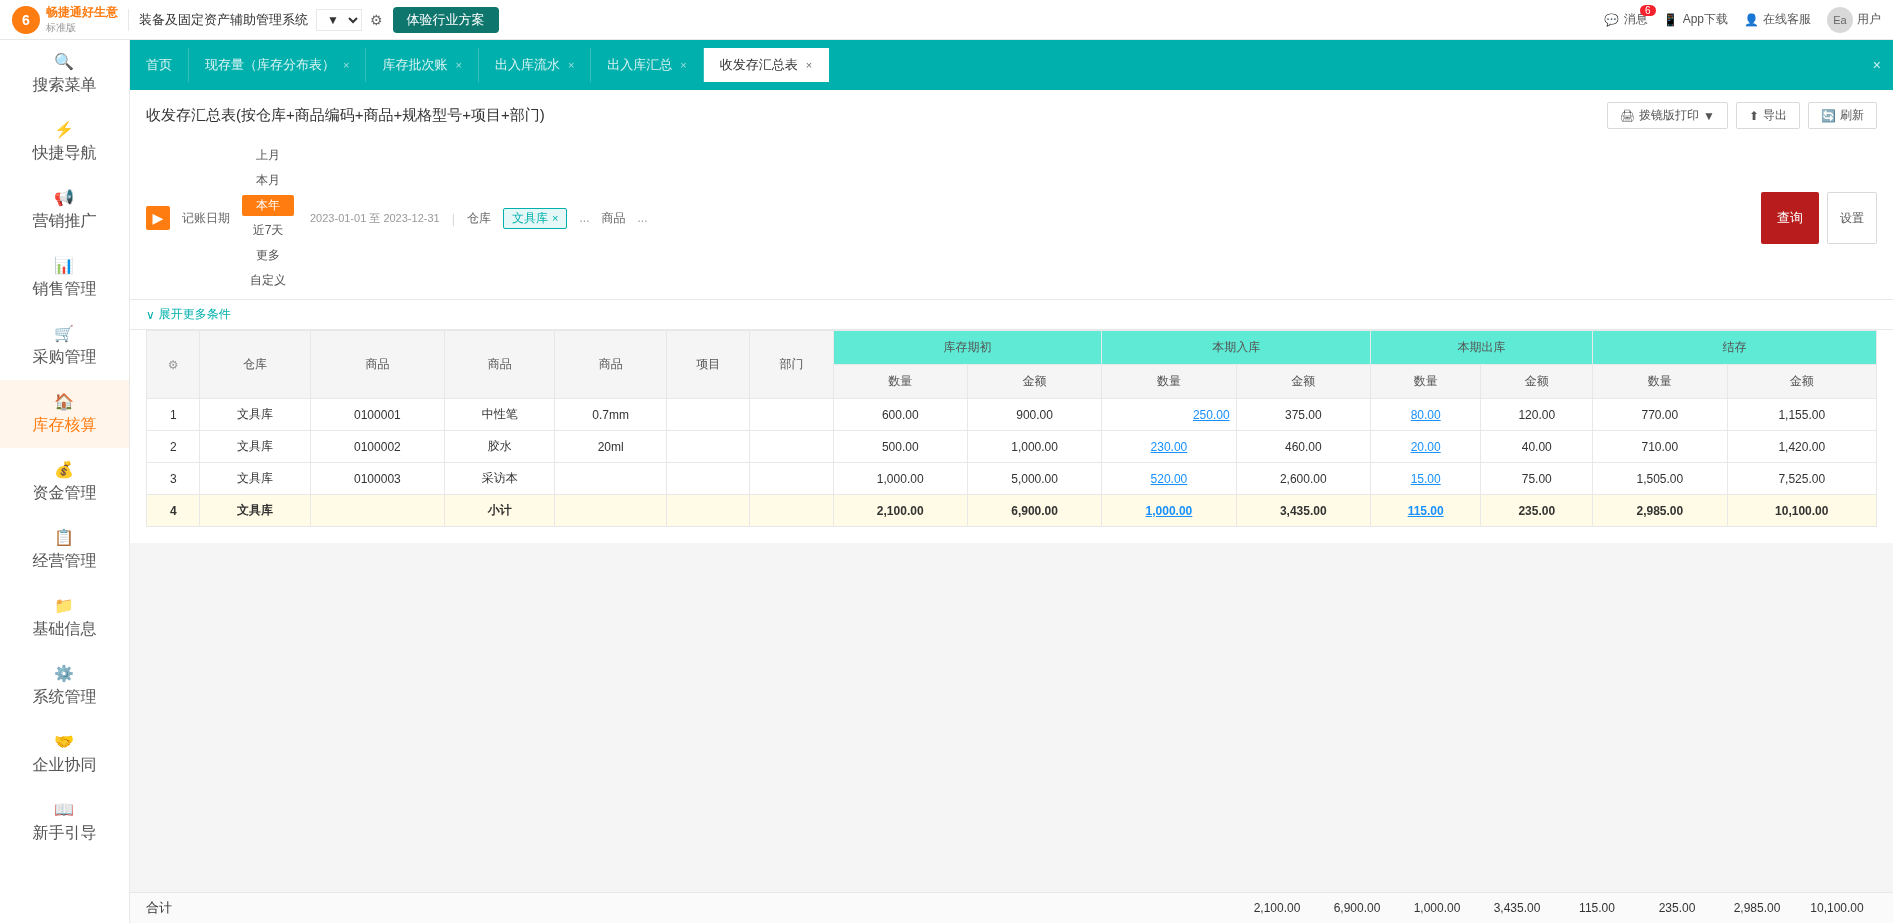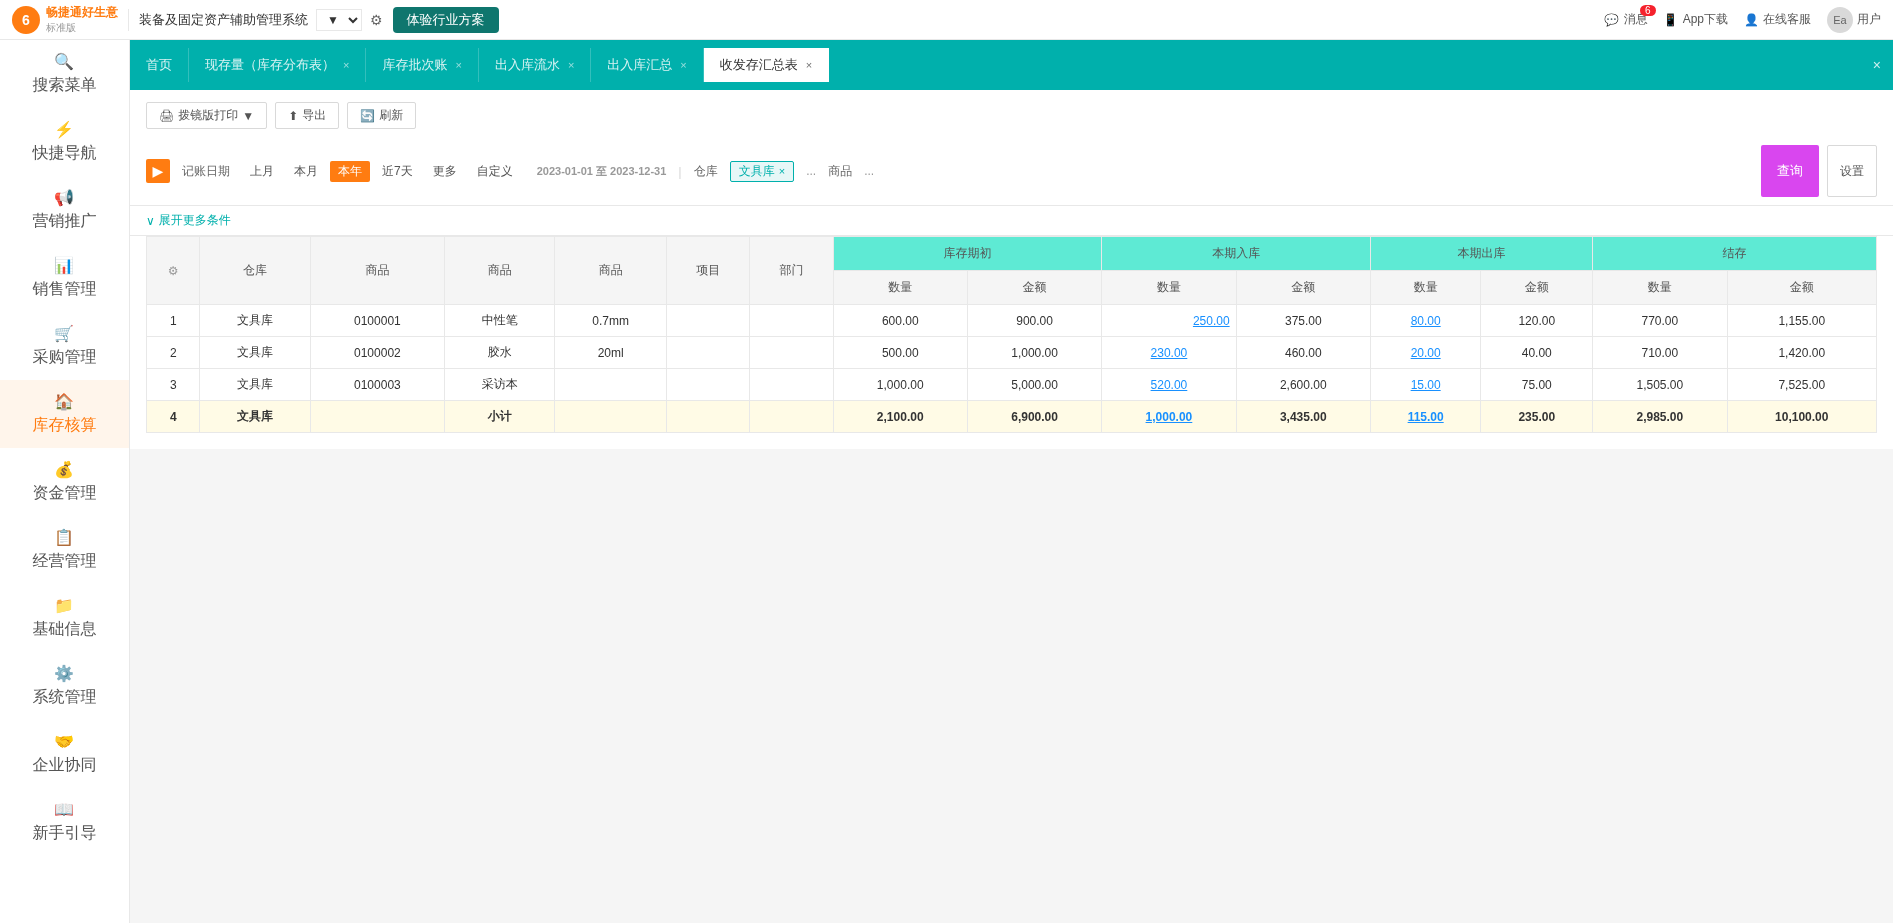--- a/index.html
+++ b/index.html
@@ -49,33 +49,33 @@
     
     .content { flex: 1; overflow: auto; padding: 0; background: #f5f5f5; }
 
     .page-container { background: #fff; margin: 0; padding: 0; }
     .page-title { font-size: 15px; font-weight: 500; color: #333; }
 
     
     .filter-bar { padding: 8px 16px; border-bottom: 1px solid #e8e8e8; display: flex; align-items: center; gap: 12px; flex-wrap: wrap; }
     .filter-expand-btn { width: 24px; height: 24px; background: #ff7c11; color: #fff; border-radius: 2px; display: flex; align-items: center; justify-content: center; cursor: pointer; font-size: 14px; }
     .filter-label { font-size: 12px; color: #666; }
-    .date-shortcuts { display: flex; align-items: center; gap: 4px; }
+    .date-shortcuts { display: flex; gap: 4px; flex-direction: column; }
     .date-btn { padding: 2px 8px; font-size: 12px; cursor: pointer; color: #555; border: none; background: none; }
     .date-btn.active { background: #ff7c11; color: #fff; border-radius: 2px; }
-    .date-range { font-size: 11px; color: #999; margin-left: 4px; font-weight: bold; }
+    .date-range { font-size: 11px; color: #999; margin-left: 4px; }
     .filter-divider { color: #d9d9d9; }
     .warehouse-label { font-size: 12px; color: #666; }
     .warehouse-tag { background: #e6f7f7; border: 1px solid #00b0ac; color: #00b0ac; padding: 1px 8px; border-radius: 2px; font-size: 12px; display: flex; align-items: center; gap: 4px; }
     .tag-close { cursor: pointer; font-size: 11px; }
     .more-btn { color: #999; font-size: 12px; cursor: pointer; }
     .goods-label { font-size: 12px; color: #666; }
     .expand-more { color: #00b0ac; font-size: 12px; cursor: pointer; display: flex; align-items: center; gap: 4px; }
     .action-btn { padding: 4px 12px; border: 1px solid #d9d9d9; background: #fff; border-radius: 2px; font-size: 12px; cursor: pointer; color: #555; }
-    .query-btn { background: #d946ef; color: #fff; border: none; padding: 17px 16px; border-radius: 2px; cursor: pointer; font-size: 13px; }
+    .query-btn { background: #b91c1c; color: #fff; border: none; padding: 17px 16px; border-radius: 2px; cursor: pointer; font-size: 13px; }
     .settings-btn { background: #fff; border: 1px solid #d9d9d9; padding: 5px 12px; border-radius: 2px; cursor: pointer; font-size: 12px; color: #555; }
 
     
     .table-wrap { padding: 0 16px 16px; overflow: auto; }
     table { width: 100%; border-collapse: collapse; font-size: 12px; }
     thead tr { background: #f5f5f5; }
     thead th { padding: 8px 6px; border: 1px solid #e8e8e8; text-align: center; font-weight: 500; color: #555; white-space: nowrap; }
     tbody tr { background: #fff; }
     tbody td { padding: 7px 6px; border: 1px solid #e8e8e8; text-align: center; color: #333; white-space: nowrap; }
     .subtotal-row td { font-weight: bold; background: #fffbe6; }
@@ -210,20 +210,21 @@
         <span>收发存汇总表</span>
         <span class="tab-close">×</span>
       </div>
       <div class="tab-close-right">×</div>
     </div>
 
     <div class="content">
       <div class="page-container">
 
         <div style="display:flex;align-items:center;justify-content:space-between;padding:12px 16px 8px;">
+          <h2 class="page-title">收发存汇总表(按仓库+商品编码+商品+规格型号+项目+部门)</h2>
           <div style="display:flex;align-items:center;gap:8px;">
             <button class="action-btn" style="display:flex;align-items:center;gap:4px;">
               <span>🖨</span>
               <span>拨镜版打印</span>
               <span>▼</span>
             </button>
             <button class="action-btn" style="display:flex;align-items:center;gap:4px;">
               <span>⬆</span>
               <span>导出</span>
             </button>
@@ -364,15 +365,28 @@
     <td>2,985.00</td>
     <td>10,100.00</td>
   </tr>
               </tbody>
           </table>
         </div>
 
       </div>
     </div>
 
+    <div class="bottom-bar">
+      <div class="bottom-bar-label">合计</div>
+      <div style="display:flex;gap:0;flex:1;justify-content:flex-end;">
+        <div class="bottom-val">2,100.00</div>
+        <div class="bottom-val">6,900.00</div>
+        <div class="bottom-val">1,000.00</div>
+        <div class="bottom-val">3,435.00</div>
+        <div class="bottom-val">115.00</div>
+        <div class="bottom-val">235.00</div>
+        <div class="bottom-val">2,985.00</div>
+        <div class="bottom-val">10,100.00</div>
+      </div>
+    </div>
 
   </div>
 </div>
 
 </body></html>

